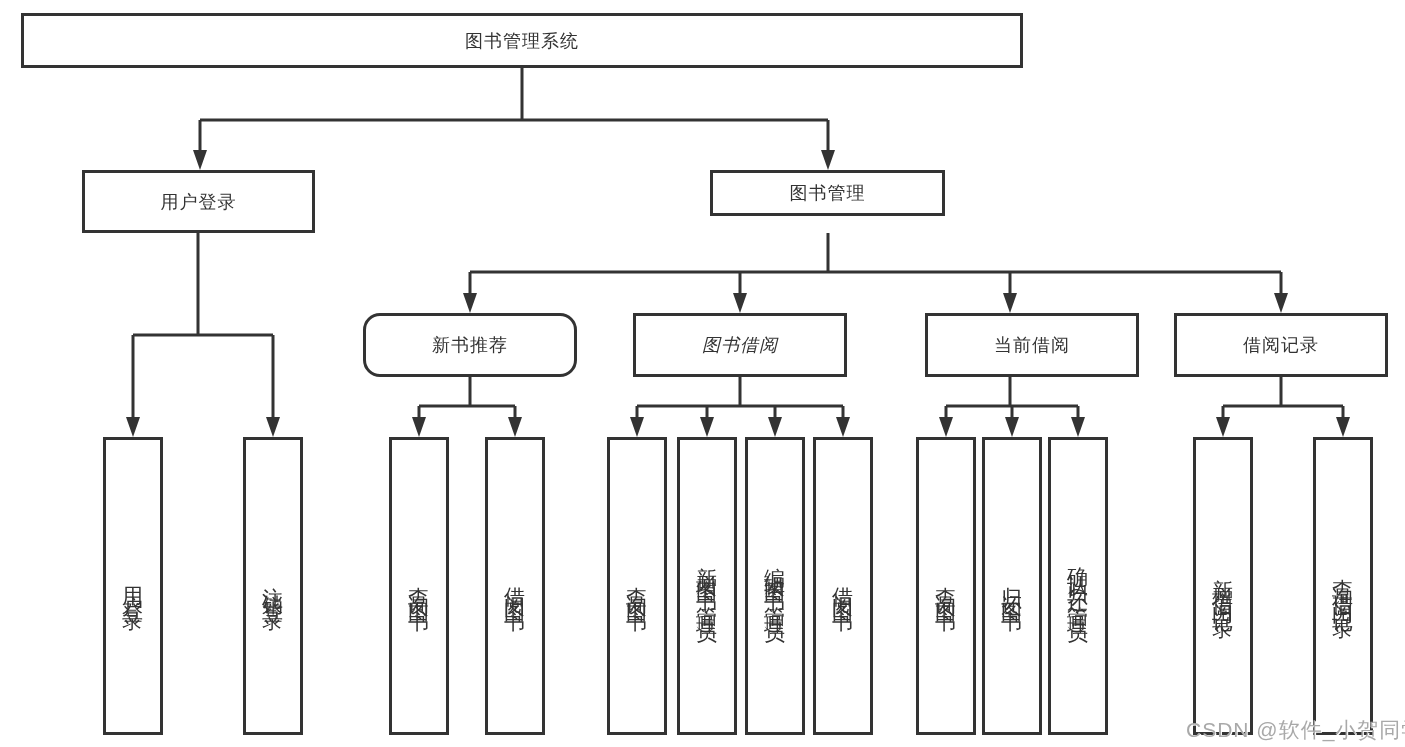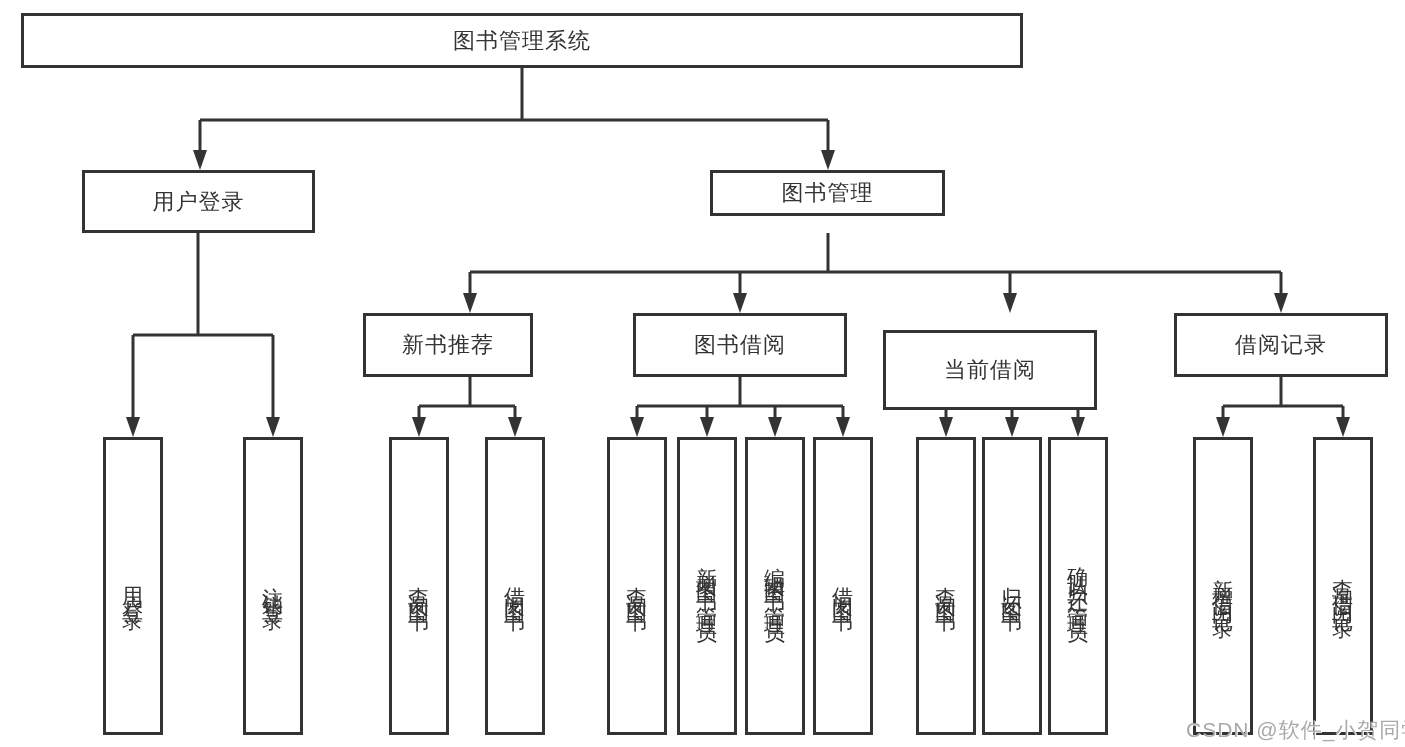--- a/index.html
+++ b/index.html
@@ -20,21 +20,21 @@
   .box {
     position: absolute;
     box-sizing: border-box;
     border: 3px solid #333333;
     background: #ffffff;
     display: flex;
     align-items: center;
     justify-content: center;
     color: #333333;
   }
-  .hbox { font-size: 22px; letter-spacing: 1px; }
+  .hbox { font-size: 18px; letter-spacing: 1px; }
   .vbox .vtext {
     writing-mode: vertical-rl;
     text-orientation: mixed;
     font-size: 21px;
     line-height: 1;
     letter-spacing: 8px;
     white-space: nowrap;
   }
   .watermark {
     position: absolute;
@@ -109,27 +109,27 @@
     <span>图书管理系统</span>
   </div>
 
   <div class="box hbox" style="left:82px; top:170px; width:233px; height:63px;">
     <span>用户登录</span>
   </div>
   <div class="box hbox" style="left:710px; top:170px; width:235px; height:46px;">
     <span>图书管理</span>
   </div>
 
-  <div class="box hbox" style="left:363px; top:313px; width:170px; height:64px;">
+  <div class="box hbox" style="left:363px; top:313px; width:214px; height:64px;border-radius:17px;">
     <span>新书推荐</span>
   </div>
-  <div class="box hbox" style="left:633px; top:313px; width:214px; height:64px;">
+  <div class="box hbox" style="left:633px; top:313px; width:214px; height:64px;font-style:italic;">
     <span>图书借阅</span>
   </div>
-  <div class="box hbox" style="left:883px; top:313px; width:214px; height:80px;margin-top:17px;">
+  <div class="box hbox" style="left:925px; top:313px; width:214px; height:64px;">
     <span>当前借阅</span>
   </div>
   <div class="box hbox" style="left:1174px; top:313px; width:214px; height:64px;">
     <span>借阅记录</span>
   </div>
 
   <div class="box vbox" style="left:103px; top:437px; width:60px; height:298px;">
     <span class="vtext">用户登录</span>
   </div>
   <div class="box vbox" style="left:243px; top:437px; width:60px; height:298px;">

